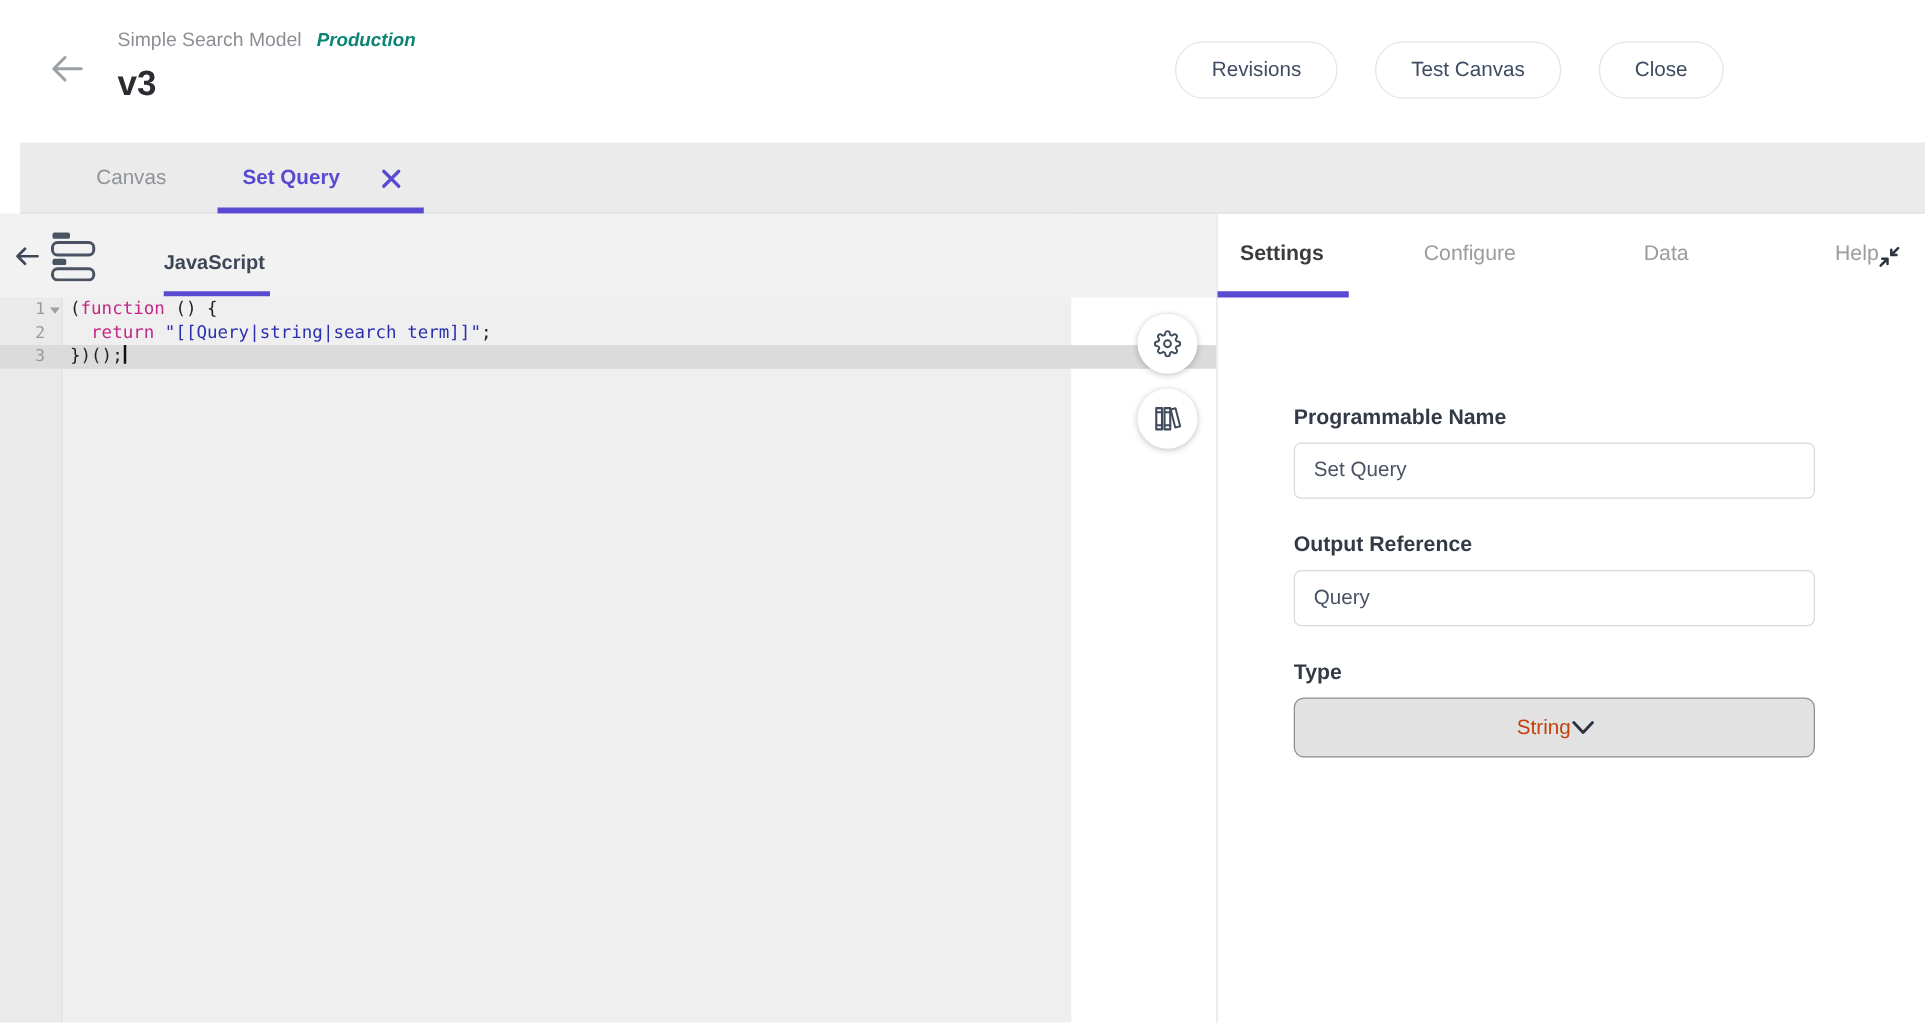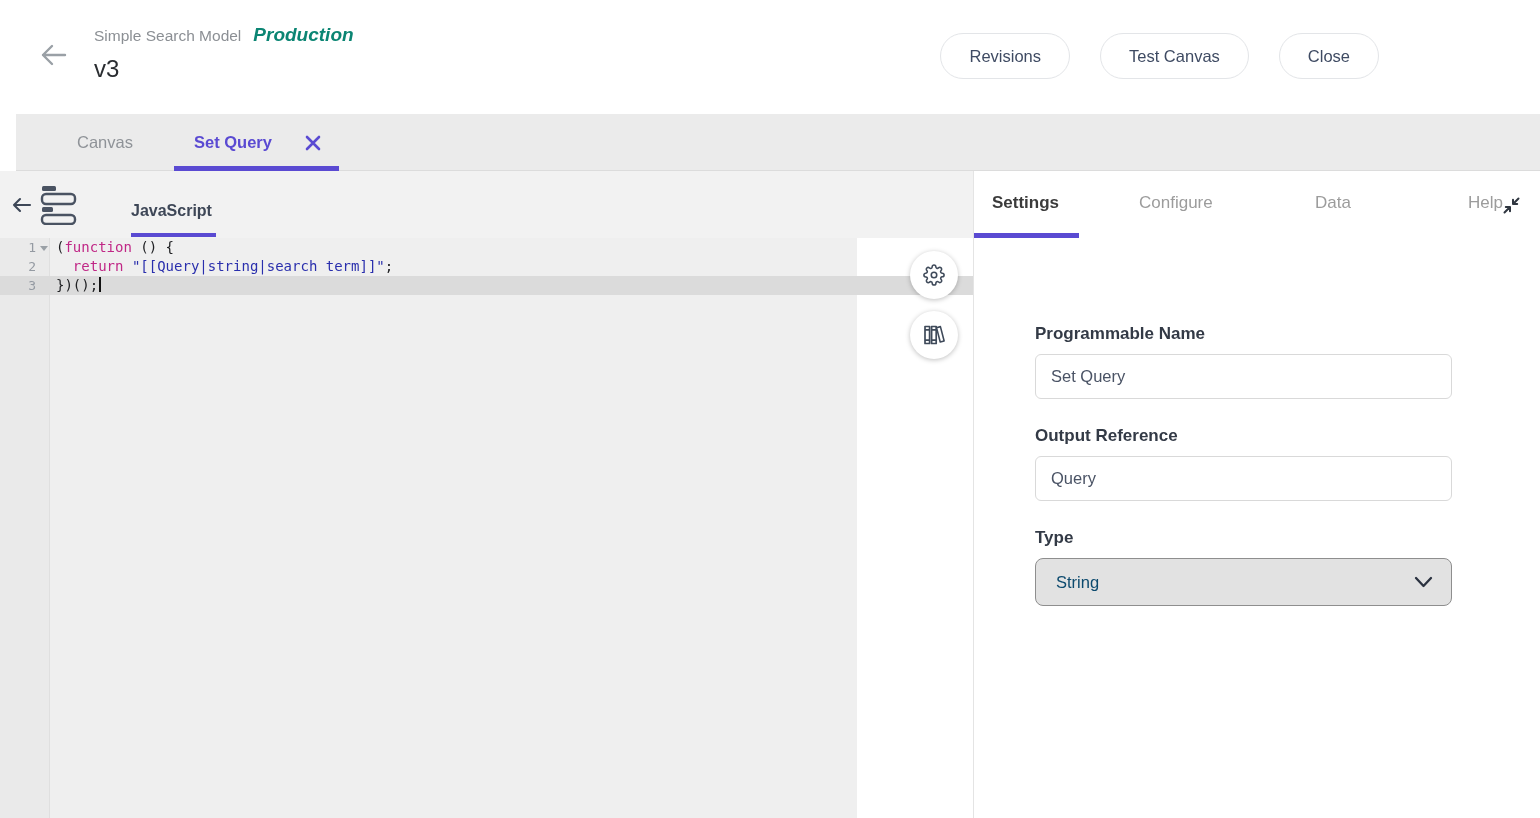--- a/index.html
+++ b/index.html
@@ -5,22 +5,22 @@
   * { margin:0; padding:0; box-sizing:border-box; }
   html,body { width:1540px; height:818px; overflow:hidden; background:#fff;
               font-family:"Liberation Sans", sans-serif; }
 
   
   .header { position:absolute; left:0; top:0; width:1424px; height:114px; background:#fff; }
   .hdr-back { position:absolute; left:40px; top:42px; width:28px; height:26px; cursor:pointer; }
   .title-block { position:absolute; left:94px; top:24px; }
   .title-row { display:flex; align-items:baseline; gap:12px; }
   .model-name { font-size:15.5px; color:#8b8f94; }
-  .env-badge { font-size:19px; font-style:italic; font-weight:700; color:#0b8573; }
-  .version { margin-top:9px; font-size:24px; font-weight:400; color:#2a2d31; }
+  .env-badge { font-size:15px; font-style:italic; font-weight:700; color:#0b8573; }
+  .version { margin-top:9px; font-size:28px; font-weight:700; color:#2a2d31; }
   .hdr-buttons { position:absolute; right:45px; top:33px; display:flex; gap:30px; }
   .pill-btn { height:46px; padding:0 28px; border:1px solid #e3e5e8; border-radius:24px;
               background:#fff; color:#3f4b63; font-size:16.5px; font-family:inherit;
               display:flex; align-items:center; cursor:pointer; }
 
   
   .tab-bar { position:absolute; left:16px; top:114px; width:1540px; height:57px;
              background:#ebebeb; border-bottom:1px solid #dcdcdc; }
   .tab { position:absolute; top:0; height:57px; display:flex; align-items:center; }
   .tab-canvas { left:30px; width:118px; justify-content:center; }
@@ -71,22 +71,22 @@
   .rp-underline { position:absolute; left:0; top:62px; width:105px; height:5px; background:#5a4ad2; }
   .collapse-ico { position:absolute; left:529px; top:26px; cursor:pointer; }
 
   .form { padding:86px 88px 0 61px; }
   .field-group { margin-bottom:27px; }
   .field-label { font-size:17px; font-weight:700; color:#333a46; margin-bottom:10px; }
   .text-input { width:100%; height:45px; border:1px solid #d9d9d9; border-radius:6px;
                 padding:0 15px; font-size:16.5px; color:#4a5365; font-family:inherit;
                 background:#fff; outline:none; }
   .select-box { width:100%; height:48px; background:#e2e2e2; border:1px solid #8e8e8e;
-                border-radius:8px; display:flex; align-items:center; justify-content:space-between;
-                padding:0 18px 0 20px; font-size:16.5px; color:#0c4a6e; cursor:pointer; }
+                border-radius:8px; display:flex; align-items:center; justify-content:center;
+                padding:0 18px 0 20px; font-size:16.5px; color:#c2410c; cursor:pointer; }
   svg { display:block; }
 </style>
 </head>
 <body>
 
 <div class="header">
   <div class="hdr-back">
     <svg width="28" height="26" viewBox="0 0 28 26" fill="none" stroke="#9aa0a6" stroke-width="2.4" stroke-linecap="round" stroke-linejoin="round">
       <path d="M3 13h22M3 13l9-9M3 13l9 9"></path>
     </svg>

